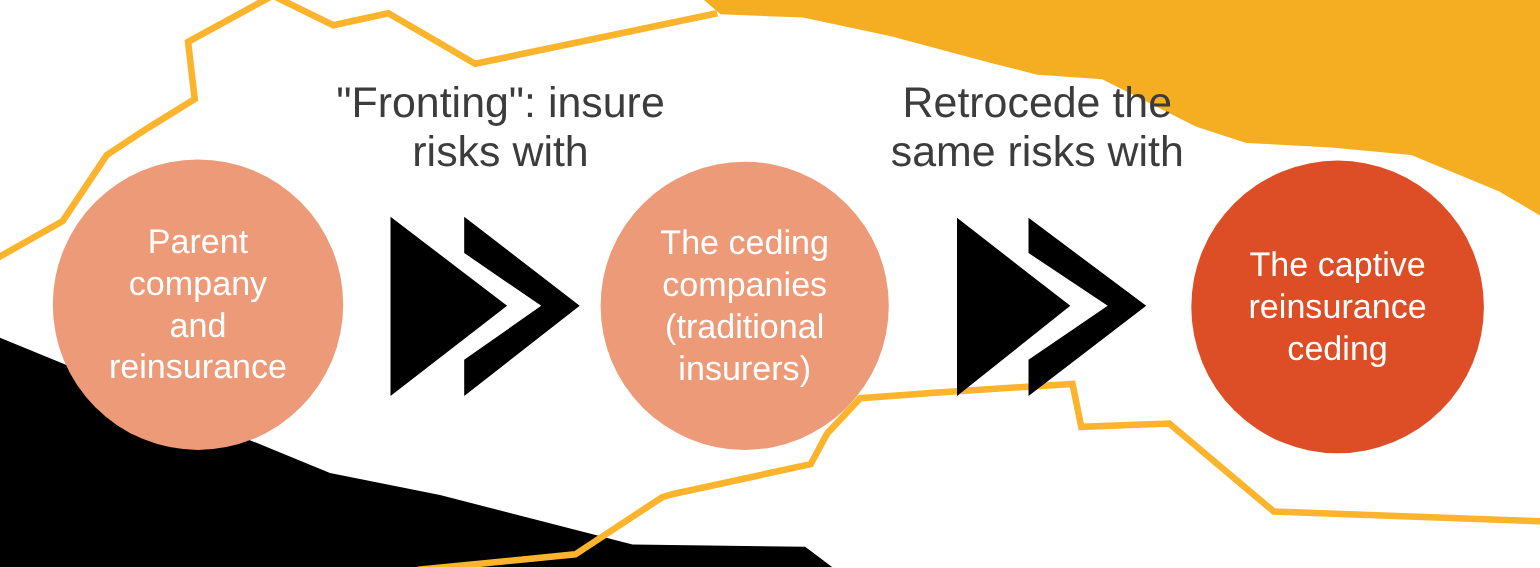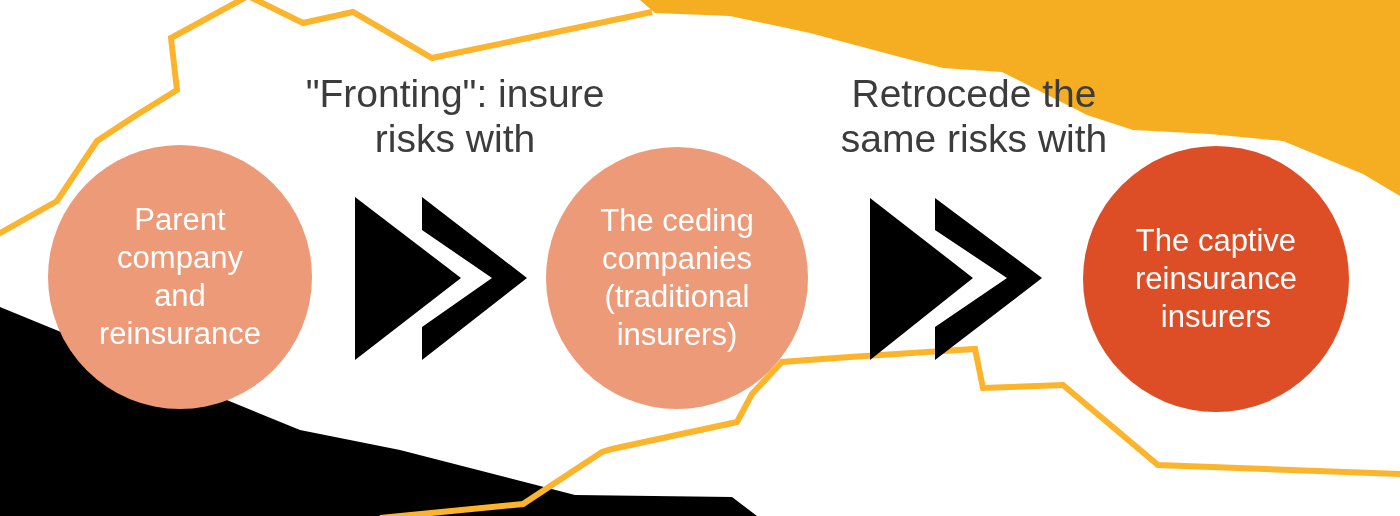--- a/index.html
+++ b/index.html
@@ -32,21 +32,21 @@
 
   .connector-label{
     position:absolute;z-index:2;
     width:420px;
     text-align:center;
     color:#3C3C3C;
     font-size:39px;line-height:45px;
     white-space:pre-line;
   }
   #label-fronting {left:245px;top:71px;}
-  #label-retrocede{left:764px;top:71px;}
+  #label-retrocede{left:733px;top:71px;}
 </style>
 </head>
 <body>
 
 <div class="stage">
 
   <svg class="bg-svg" width="1400" height="516" viewBox="0 0 1400 516">
 
     <polygon class="amber-fill" points="640,0 655,13 730,16 810,33 900,57 943,68 1002,72 1087,115 1133,130 1210,134 1283,141 1363,174 1400,196 1400,0"></polygon>
 
@@ -83,16 +83,16 @@
   <div class="circle salmon" id="circle-ceding">
     <span>The ceding
 companies
 (traditional
 insurers)</span>
   </div>
 
   <div class="circle redorange" id="circle-captive">
     <span>The captive
 reinsurance
-insurers</span>
+ceding</span>
   </div>
 
 </div>
 
 </body></html>

